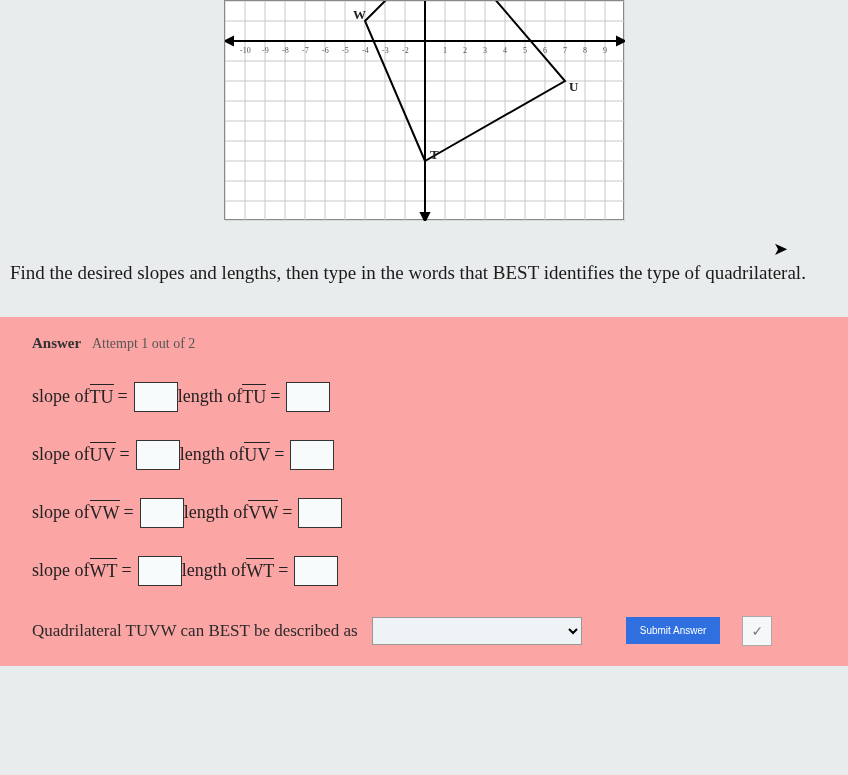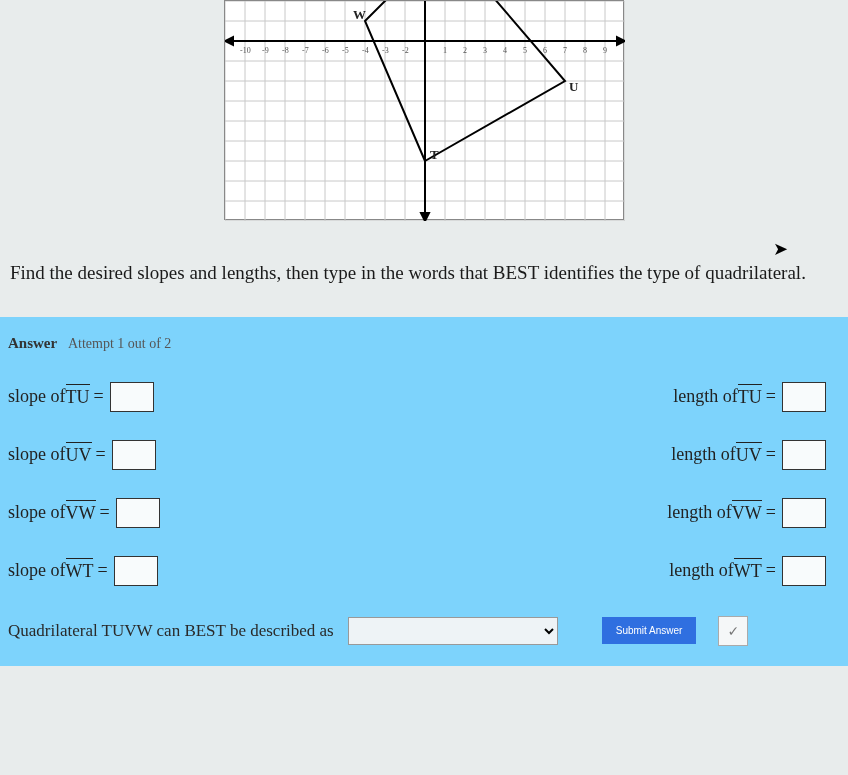--- a/index.html
+++ b/index.html
@@ -21,38 +21,38 @@
       background: #fff;
       border: 1px solid #888;
     }
     .question-text {
       padding: 20px 10px 30px 10px;
       font-size: 19px;
       line-height: 1.4;
       color: #1a1a1a;
     }
     .answer-panel {
-      background: #7dd3fc;
-      padding: 18px 22px 20px 8px;
+      background: #fca5a5;
+      padding: 18px 22px 20px 32px;
     }
     .answer-header {
       font-size: 14px;
       color: #555;
       margin-bottom: 30px;
     }
     .answer-header .label {
       font-weight: bold;
       color: #333;
       font-size: 15px;
       margin-right: 8px;
     }
     .rows { display: flex; flex-direction: column; gap: 28px; }
     .row {
       display: flex;
-      justify-content: space-between;
+      justify-content: flex-start;
       align-items: center;
     }
     .cell {
       display: flex;
       align-items: center;
       font-size: 18px;
       color: #222;
     }
     .seg {
       position: relative;

